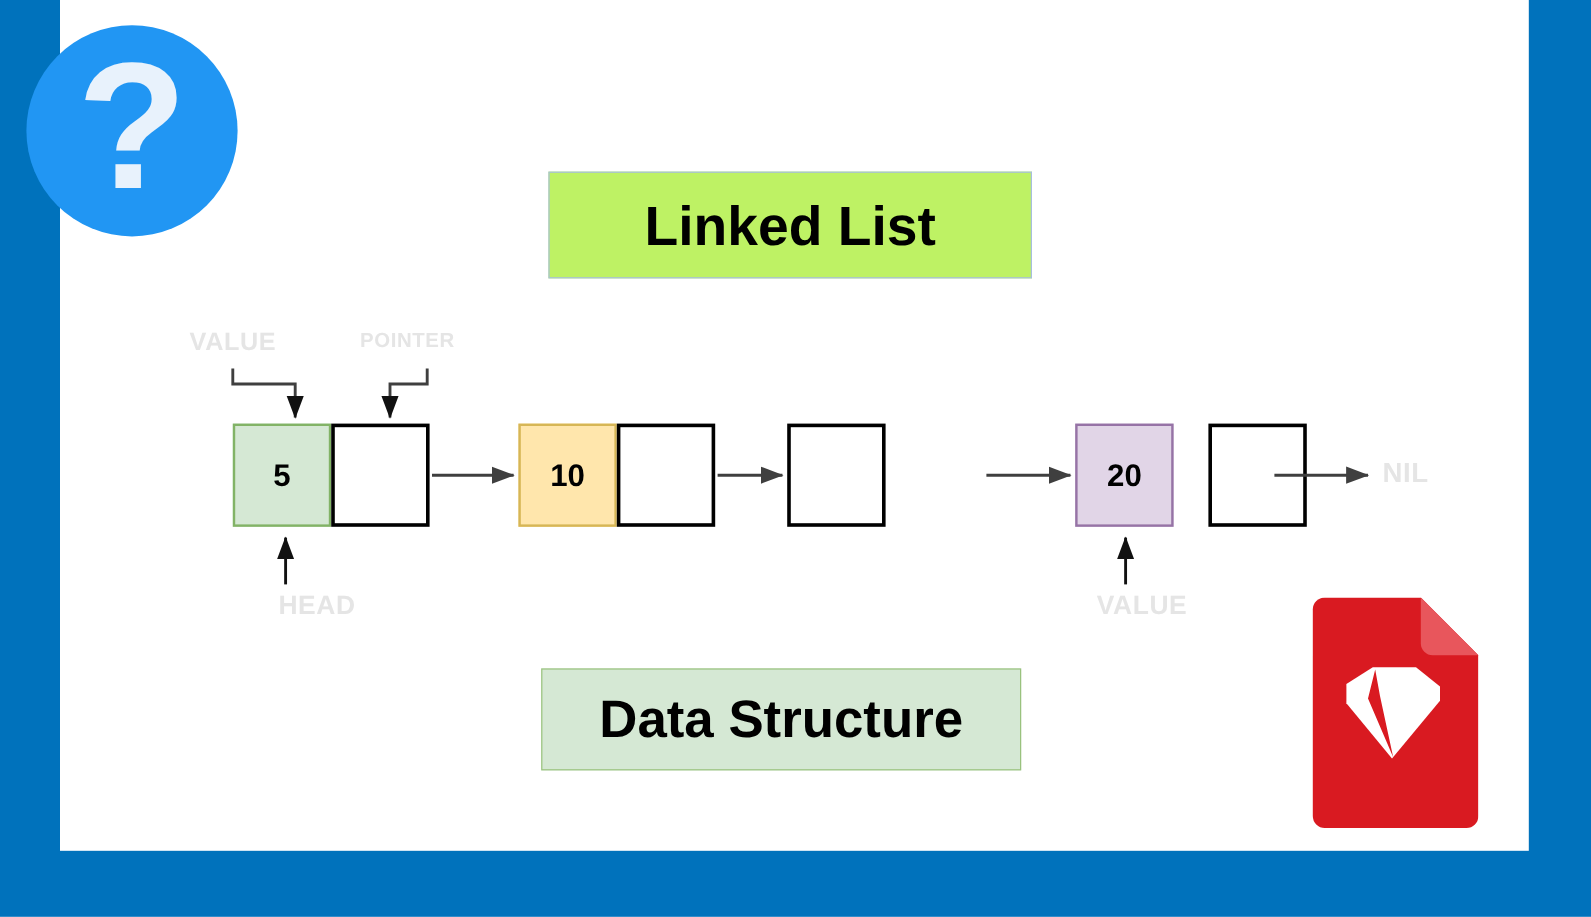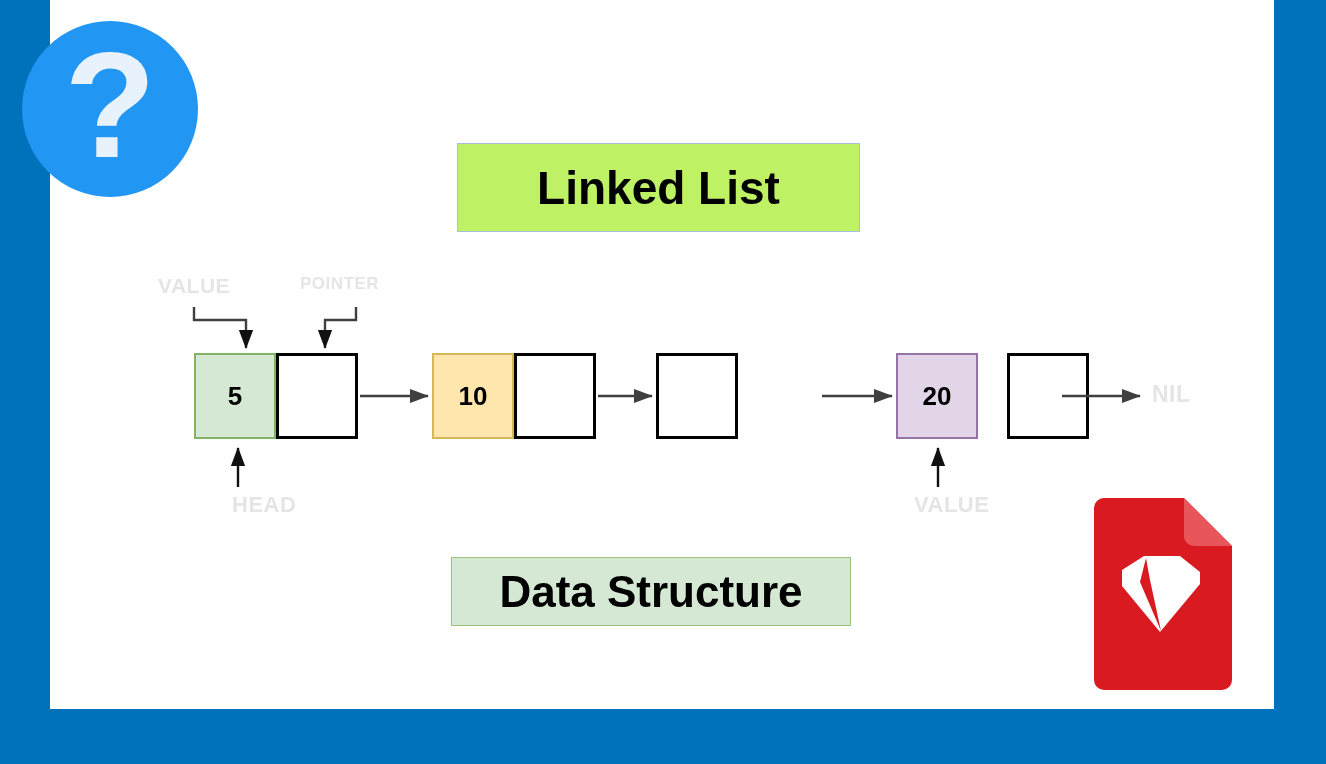--- a/index.html
+++ b/index.html
@@ -76,21 +76,21 @@
     width: 403px;
     height: 89px;
     background: #dae8fc;
     border: 1px solid #a7bede;
     font-size: 46px;
   }
   #subtitle-banner {
     left: 451px;
     top: 557px;
     width: 400px;
-    height: 69px;
+    height: 85px;
     background: #d5e8d4;
     border: 1px solid #9ac27e;
     font-size: 44px;
   }
 
   
   .node {
     position: absolute;
     top: 353px;
     display: flex;

